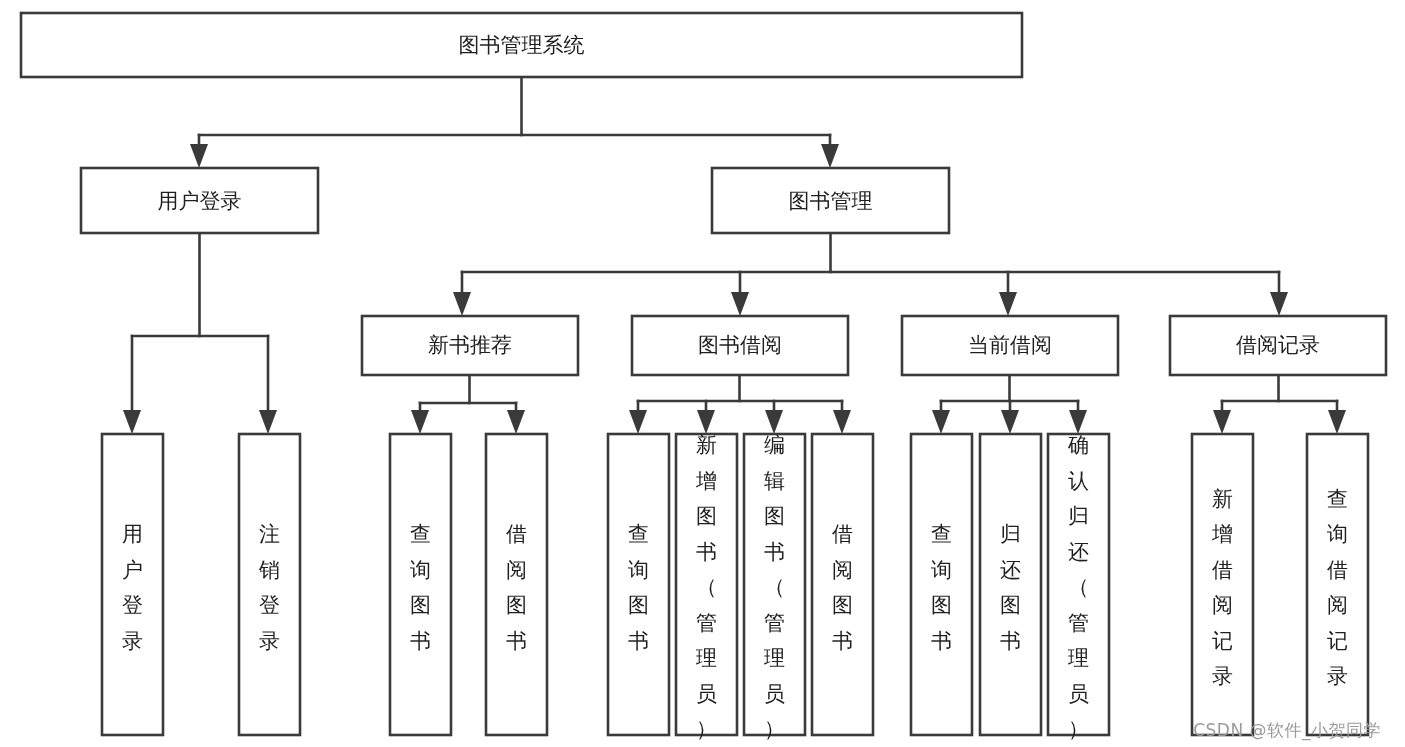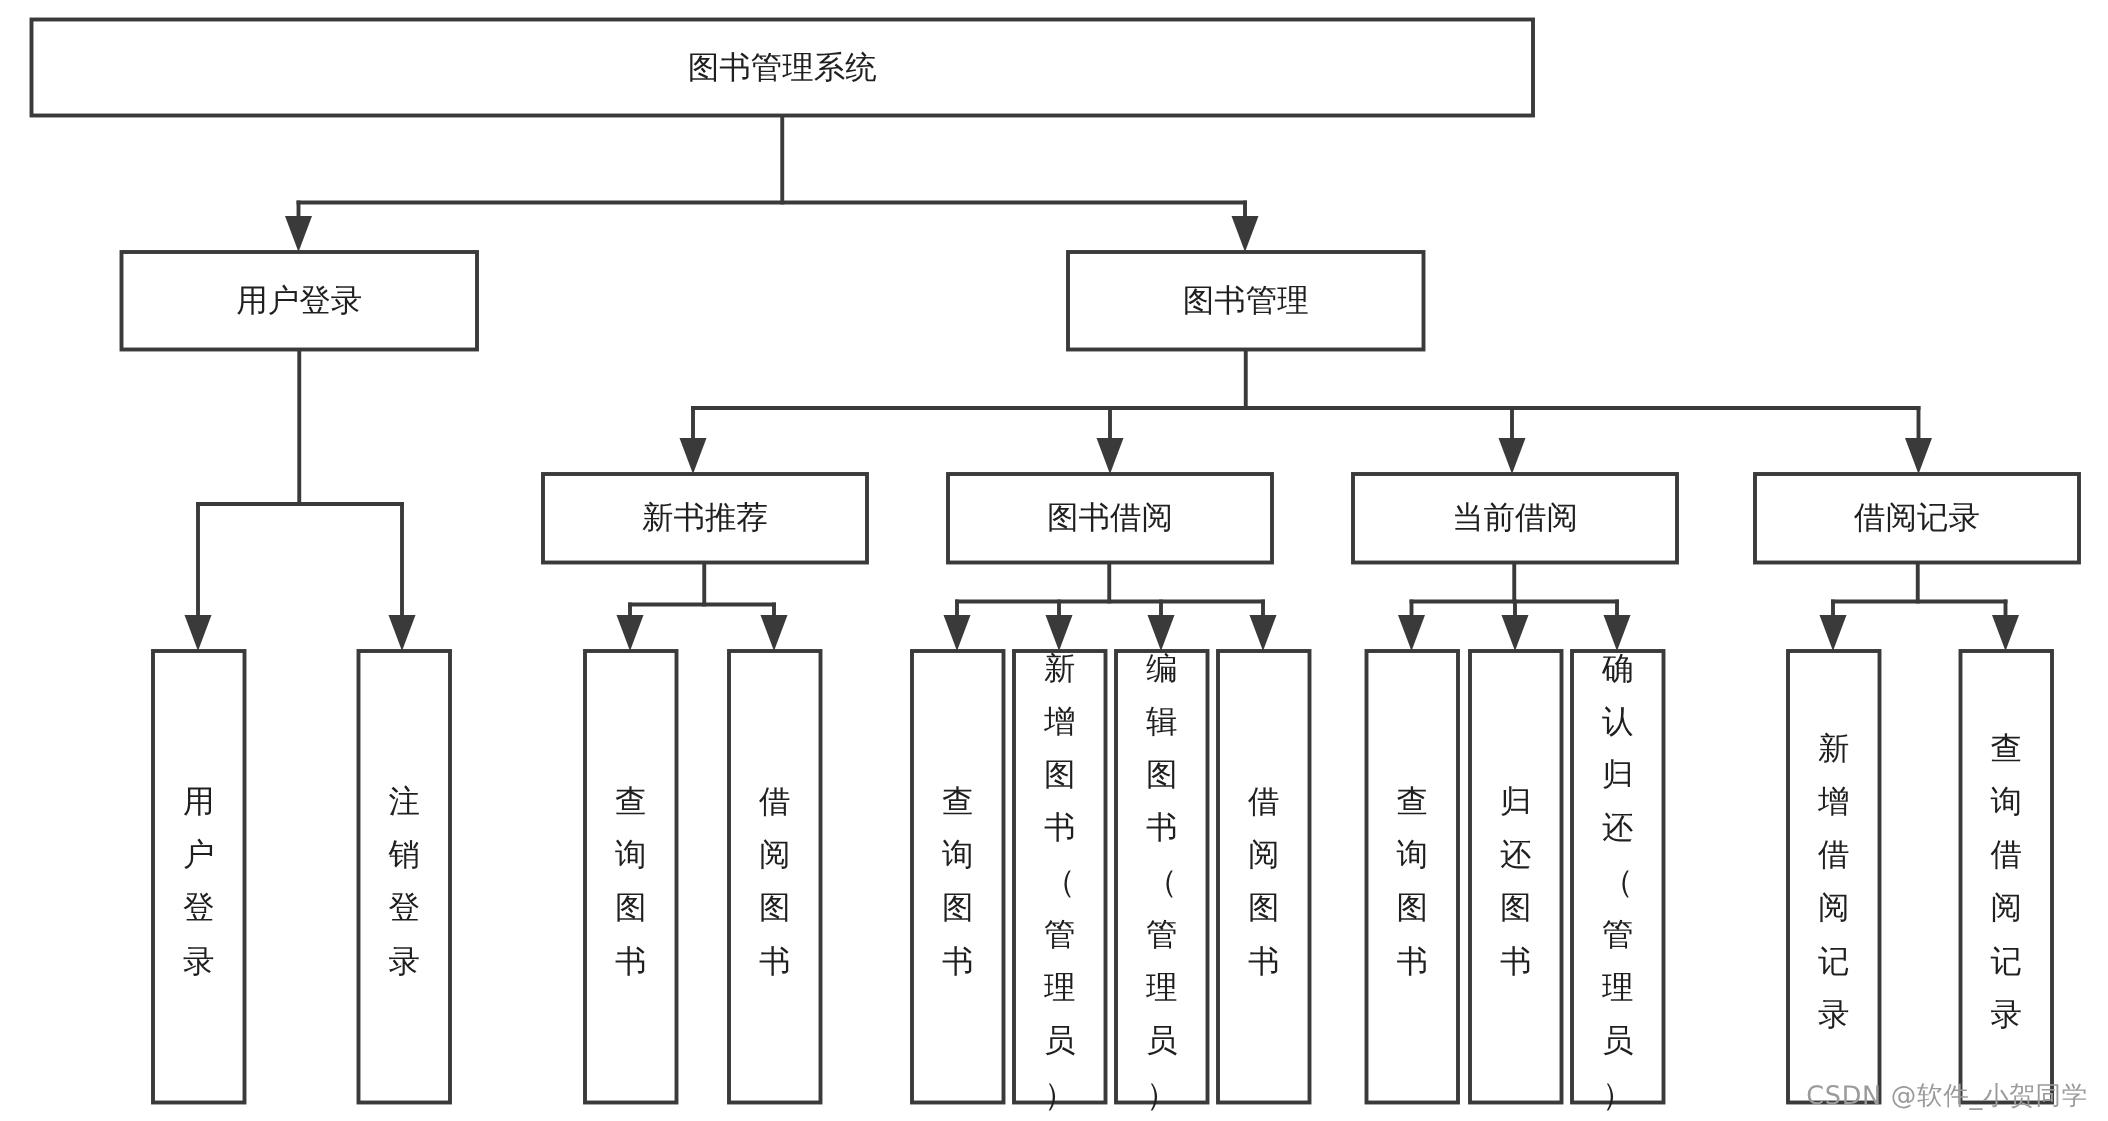--- a/index.html
+++ b/index.html
@@ -46,21 +46,21 @@
     stroke-width: 2.6;
     fill: none;
     stroke-linecap: square;
   }
   .arrow-head {
     fill: #3a3a3a;
     stroke: none;
   }
   .watermark {
     position: absolute;
-    right: 13px;
+    right: 24px;
     bottom: 5px;
     font-family: "DejaVu Sans", "Liberation Sans", sans-serif;
     font-size: 17px;
     color: #9b9b9b;
     white-space: nowrap;
     letter-spacing: 0.5px;
     pointer-events: none;
   }
 </style>
 </head>

